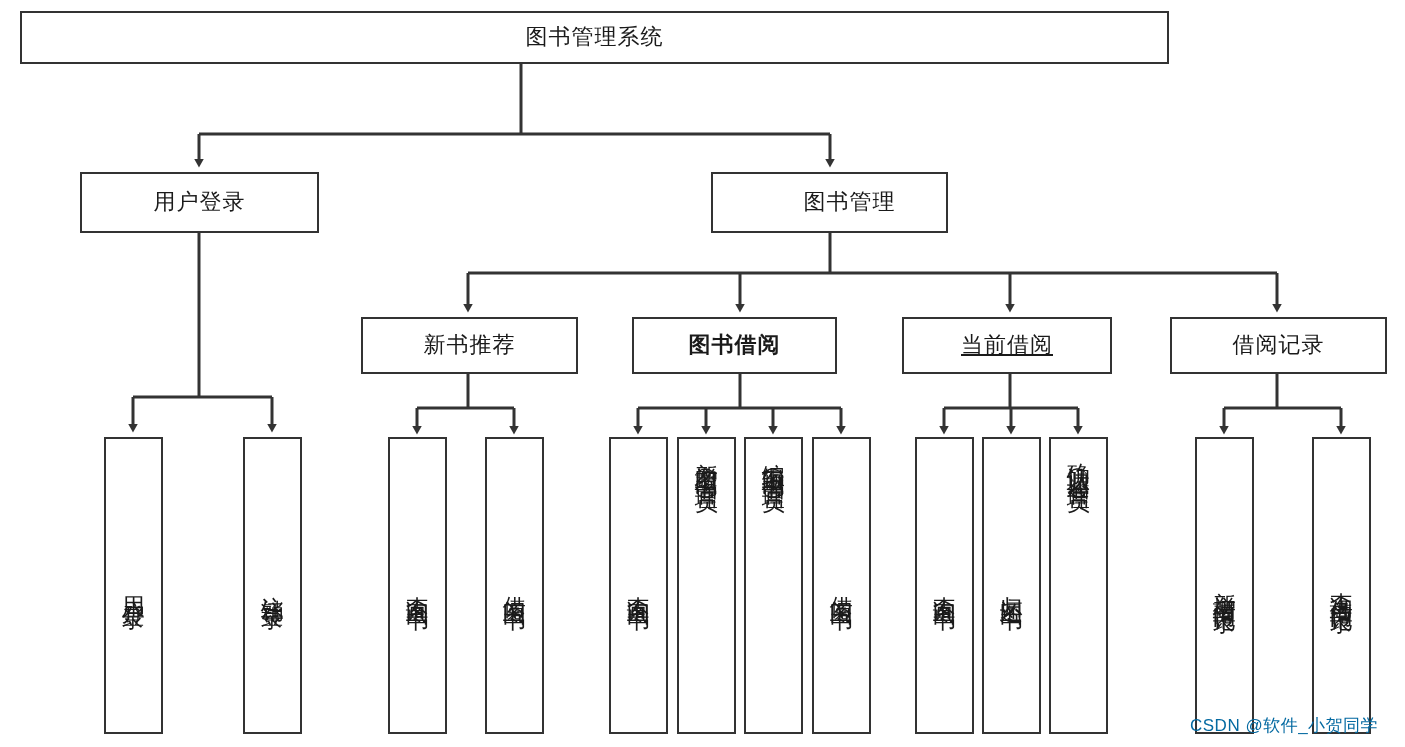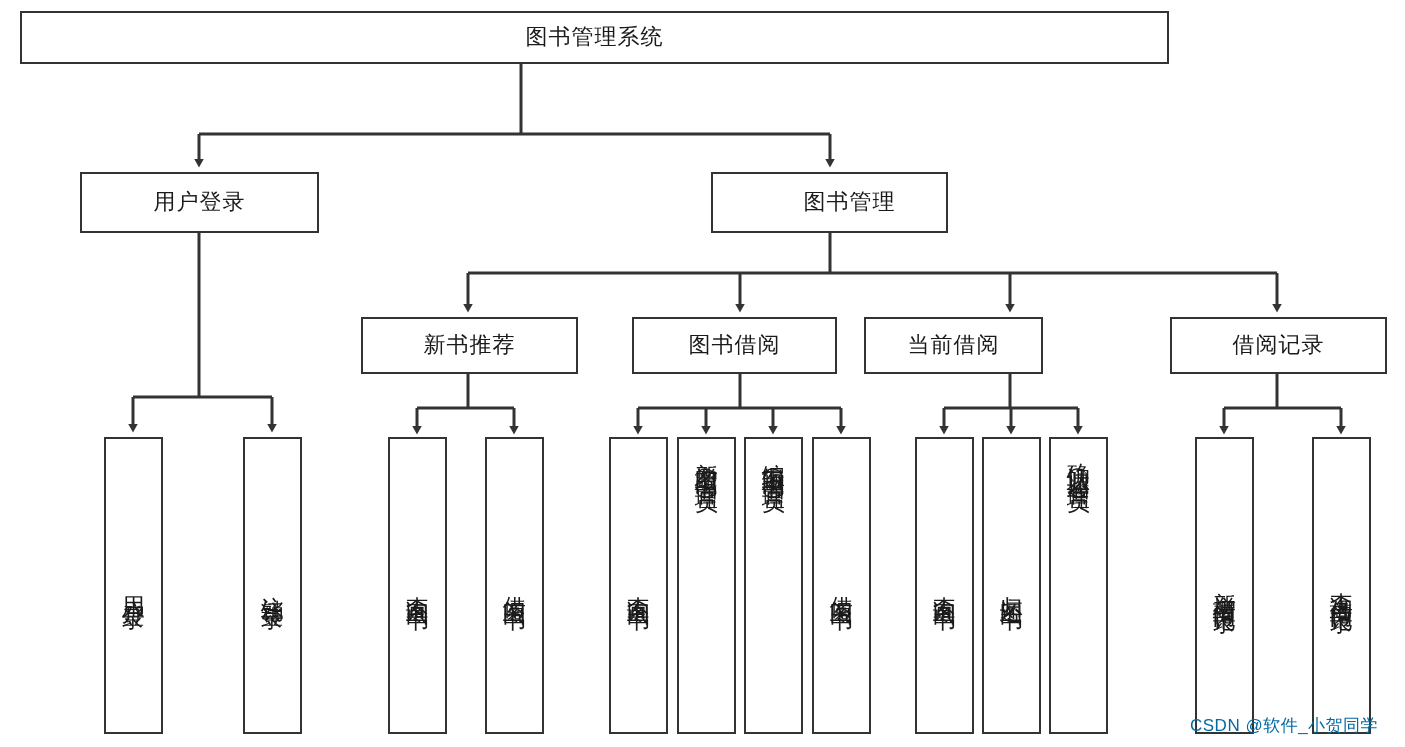--- a/index.html
+++ b/index.html
@@ -125,24 +125,24 @@
   <div class="node horiz" style="left:80px; top:172px; width:239px; height:61px;">
     <span>用户登录</span>
   </div>
   <div class="node horiz" style="left:711px; top:172px; width:237px; height:61px;padding-left:40px;">
     <span>图书管理</span>
   </div>
 
   <div class="node horiz" style="left:361px; top:317px; width:217px; height:57px;">
     <span>新书推荐</span>
   </div>
-  <div class="node horiz" style="left:632px; top:317px; width:205px; height:57px;">
+  <div class="node horiz" style="left:632px; top:317px; width:205px; height:57px;font-weight:bold;">
     <span>图书借阅</span>
   </div>
-  <div class="node horiz" style="left:864px; top:317px; width:179px; height:57px;">
+  <div class="node horiz" style="left:902px; top:317px; width:210px; height:57px;text-decoration:underline;">
     <span>当前借阅</span>
   </div>
   <div class="node horiz" style="left:1170px; top:317px; width:217px; height:57px;">
     <span>借阅记录</span>
   </div>
 
   <div class="node vert centered" style="left:104px; top:437px; width:59px; height:297px;">
     <span>用户登录</span>
   </div>
   <div class="node vert centered" style="left:243px; top:437px; width:59px; height:297px;">

